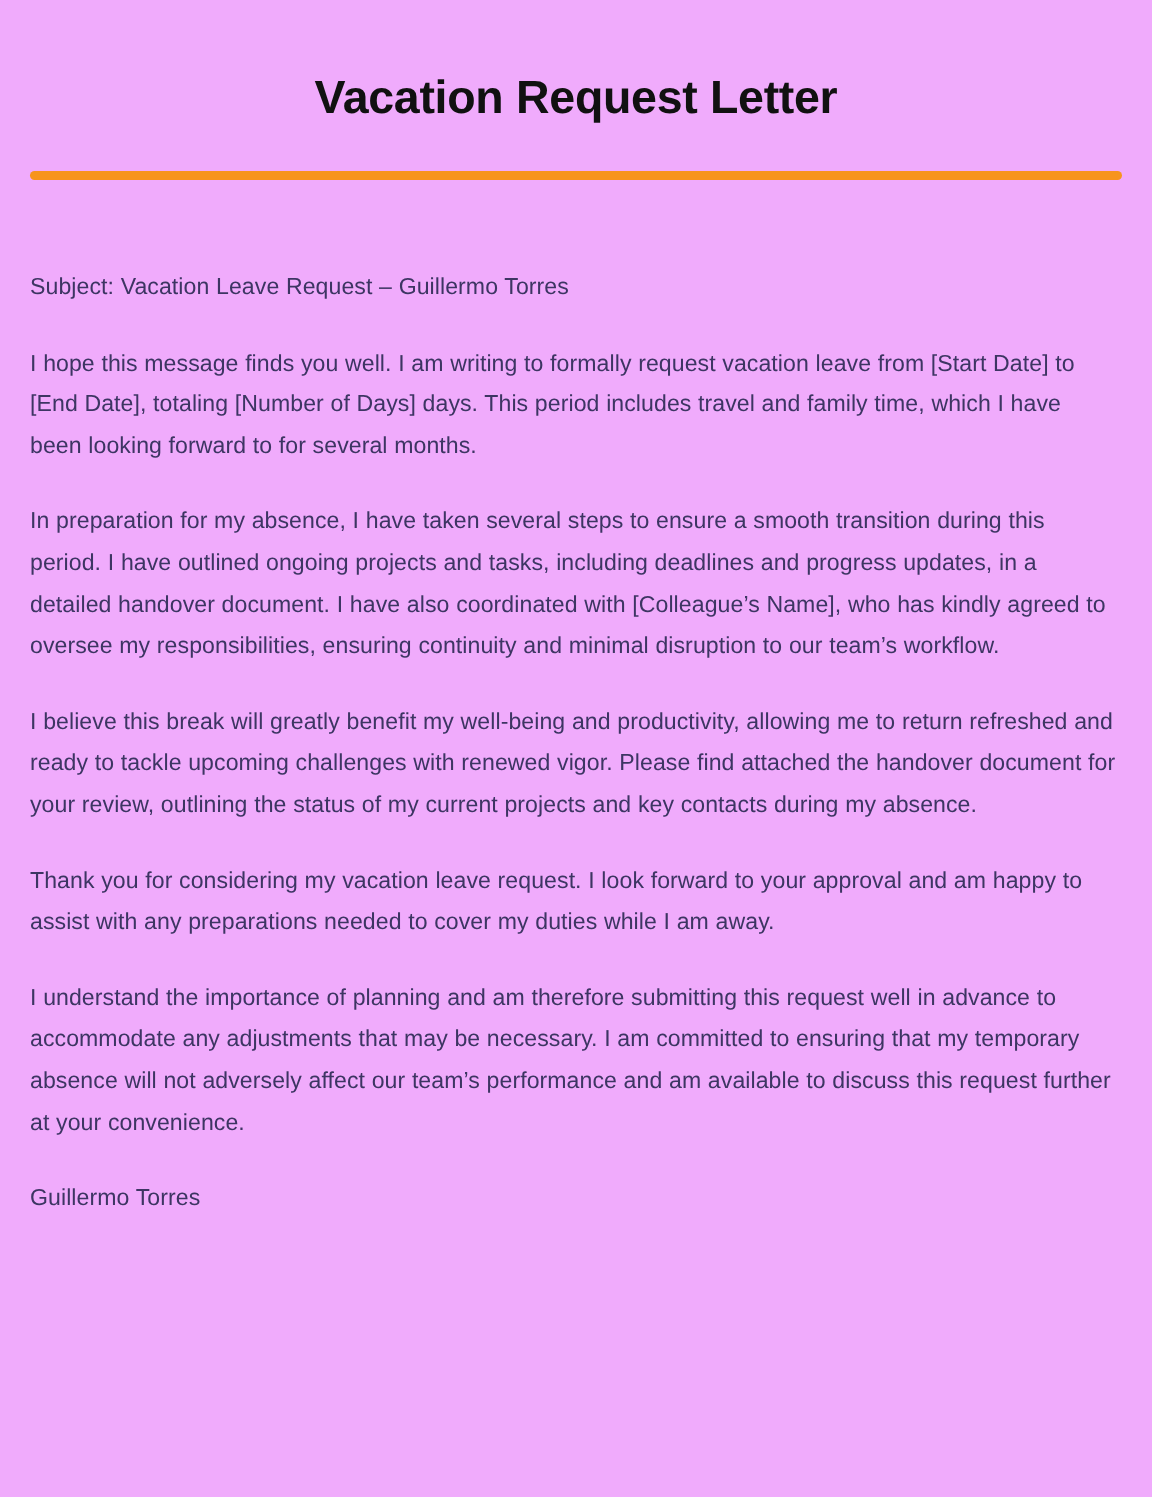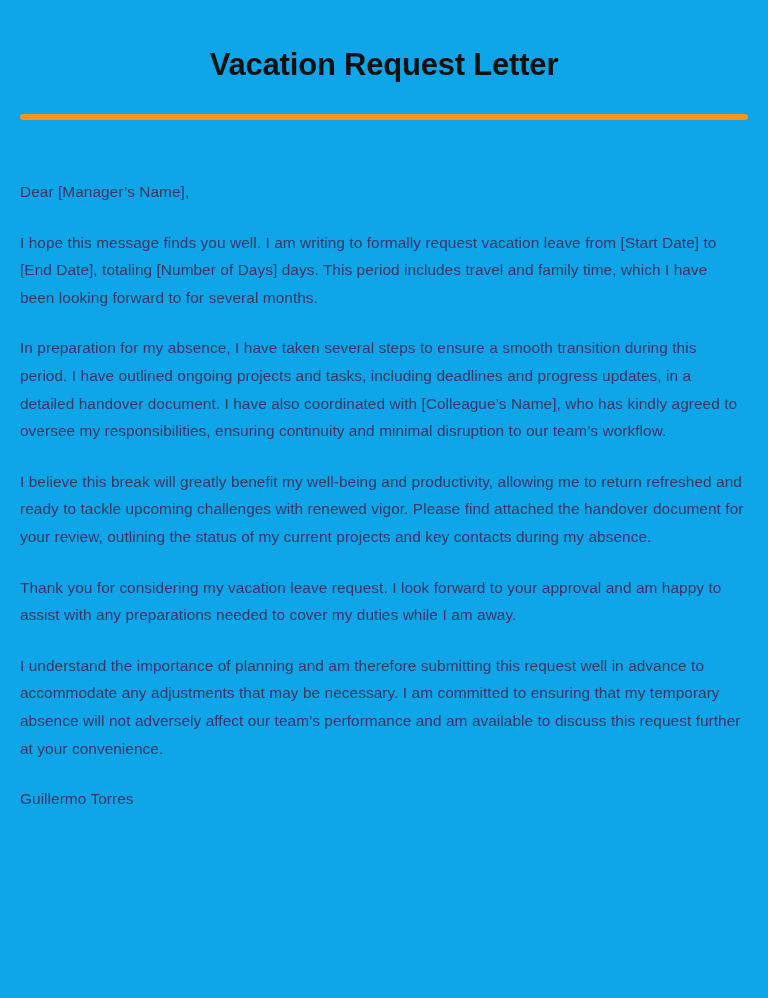--- a/index.html
+++ b/index.html
@@ -11,21 +11,21 @@
     width: 768px;
     height: 998px;
     font-family: "Liberation Sans", sans-serif;
     -webkit-font-smoothing: antialiased;
     overflow: hidden;
   }
   .page {
     position: relative;
     width: 768px;
     height: 998px;
-    background: #0ea5e9;
+    background: #f0abfc;
     box-sizing: border-box;
   }
   .doc-title {
     margin: 0;
     padding: 0;
     position: absolute;
     top: 46px;
     left: 0;
     width: 768px;
     text-align: center;
@@ -73,22 +73,22 @@
 <body>
 
 <div class="page">
 
   <h1 class="doc-title">Vacation Request Letter</h1>
 
   <div class="divider"></div>
 
   <div class="letter-body">
 
+    <p>Subject: Vacation Leave Request – Guillermo Torres</p>
 
-    <p>Dear [Manager’s Name],</p>
 
     <p>I hope this message finds you well. I am writing to formally request vacation leave from [Start Date] to [End Date], totaling [Number of Days] days. This period includes travel and family time, which I have been looking forward to for several months.</p>
 
     <p>In preparation for my absence, I have taken several steps to ensure a smooth transition during this period. I have outlined ongoing projects and tasks, including deadlines and progress updates, in a detailed handover document. I have also coordinated with [Colleague’s Name], who has kindly agreed to oversee my responsibilities, ensuring continuity and minimal disruption to our team’s workflow.</p>
 
     <p>I believe this break will greatly benefit my well-being and productivity, allowing me to return refreshed and ready to tackle upcoming challenges with renewed vigor. Please find attached the handover document for your review, outlining the status of my current projects and key contacts during my absence.</p>
 
     <p>Thank you for considering my vacation leave request. I look forward to your approval and am happy to assist with any preparations needed to cover my duties while I am away.</p>
 
     <p>I understand the importance of planning and am therefore submitting this request well in advance to accommodate any adjustments that may be necessary. I am committed to ensuring that my temporary absence will not adversely affect our team’s performance and am available to discuss this request further at your convenience.</p>

